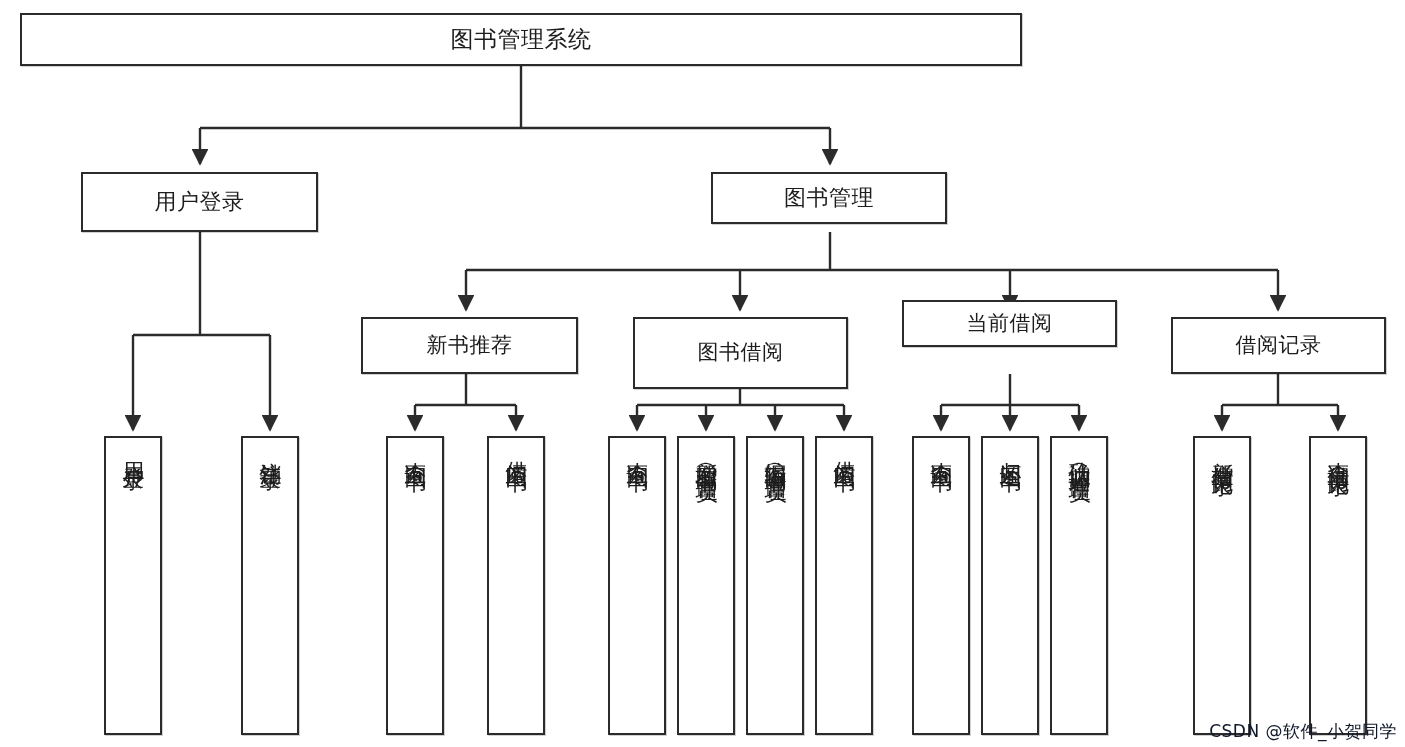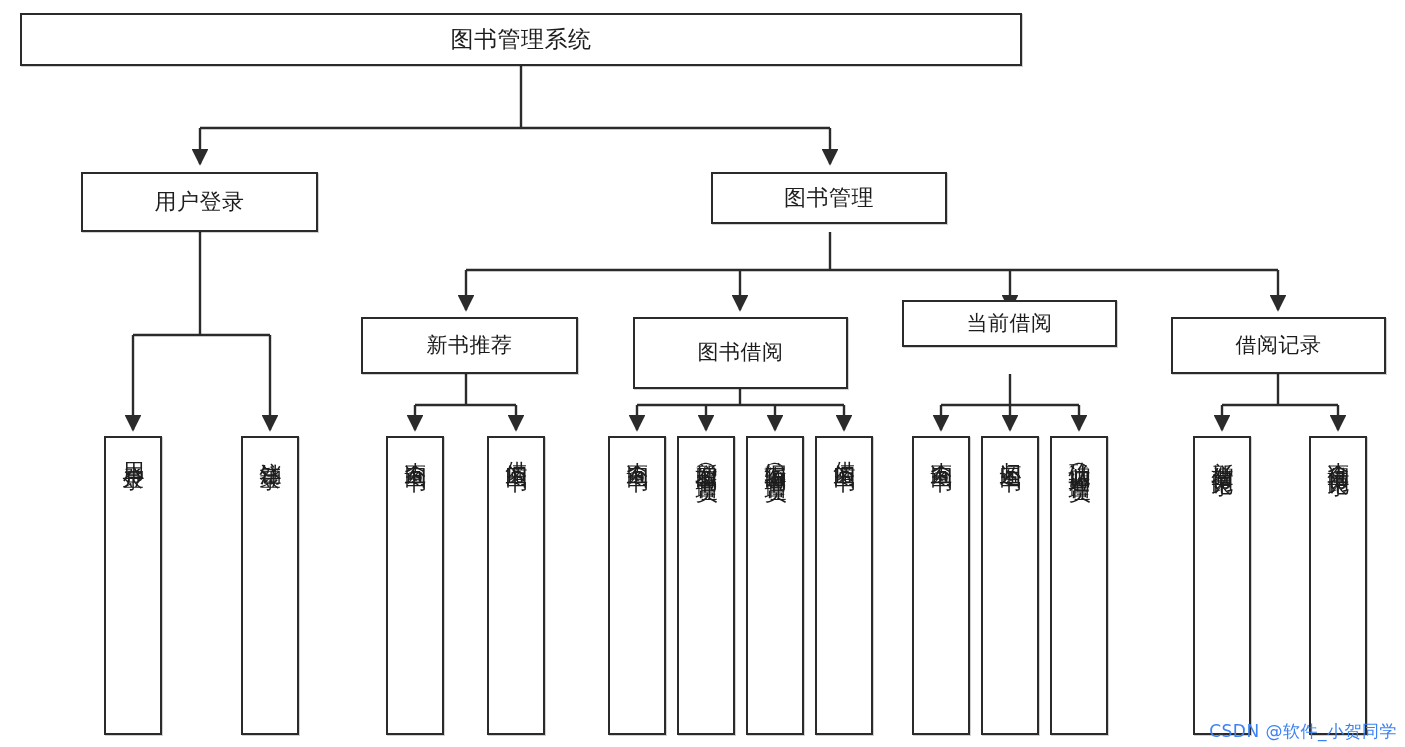--- a/index.html
+++ b/index.html
@@ -62,21 +62,21 @@
     font-size: 22px;
     line-height: 1.22;
     letter-spacing: 3px;
     white-space: nowrap;
   }
   .watermark {
     position: absolute;
     right: 8px;
     bottom: 4px;
     font-size: 17px;
-    color: #3b82f6;
+    color: #0f172a;
     white-space: nowrap;
     letter-spacing: 0.5px;
     user-select: none;
     margin-top: 20px;
   }
 </style>
 </head>
 <body>
 
 <div id="canvas">

